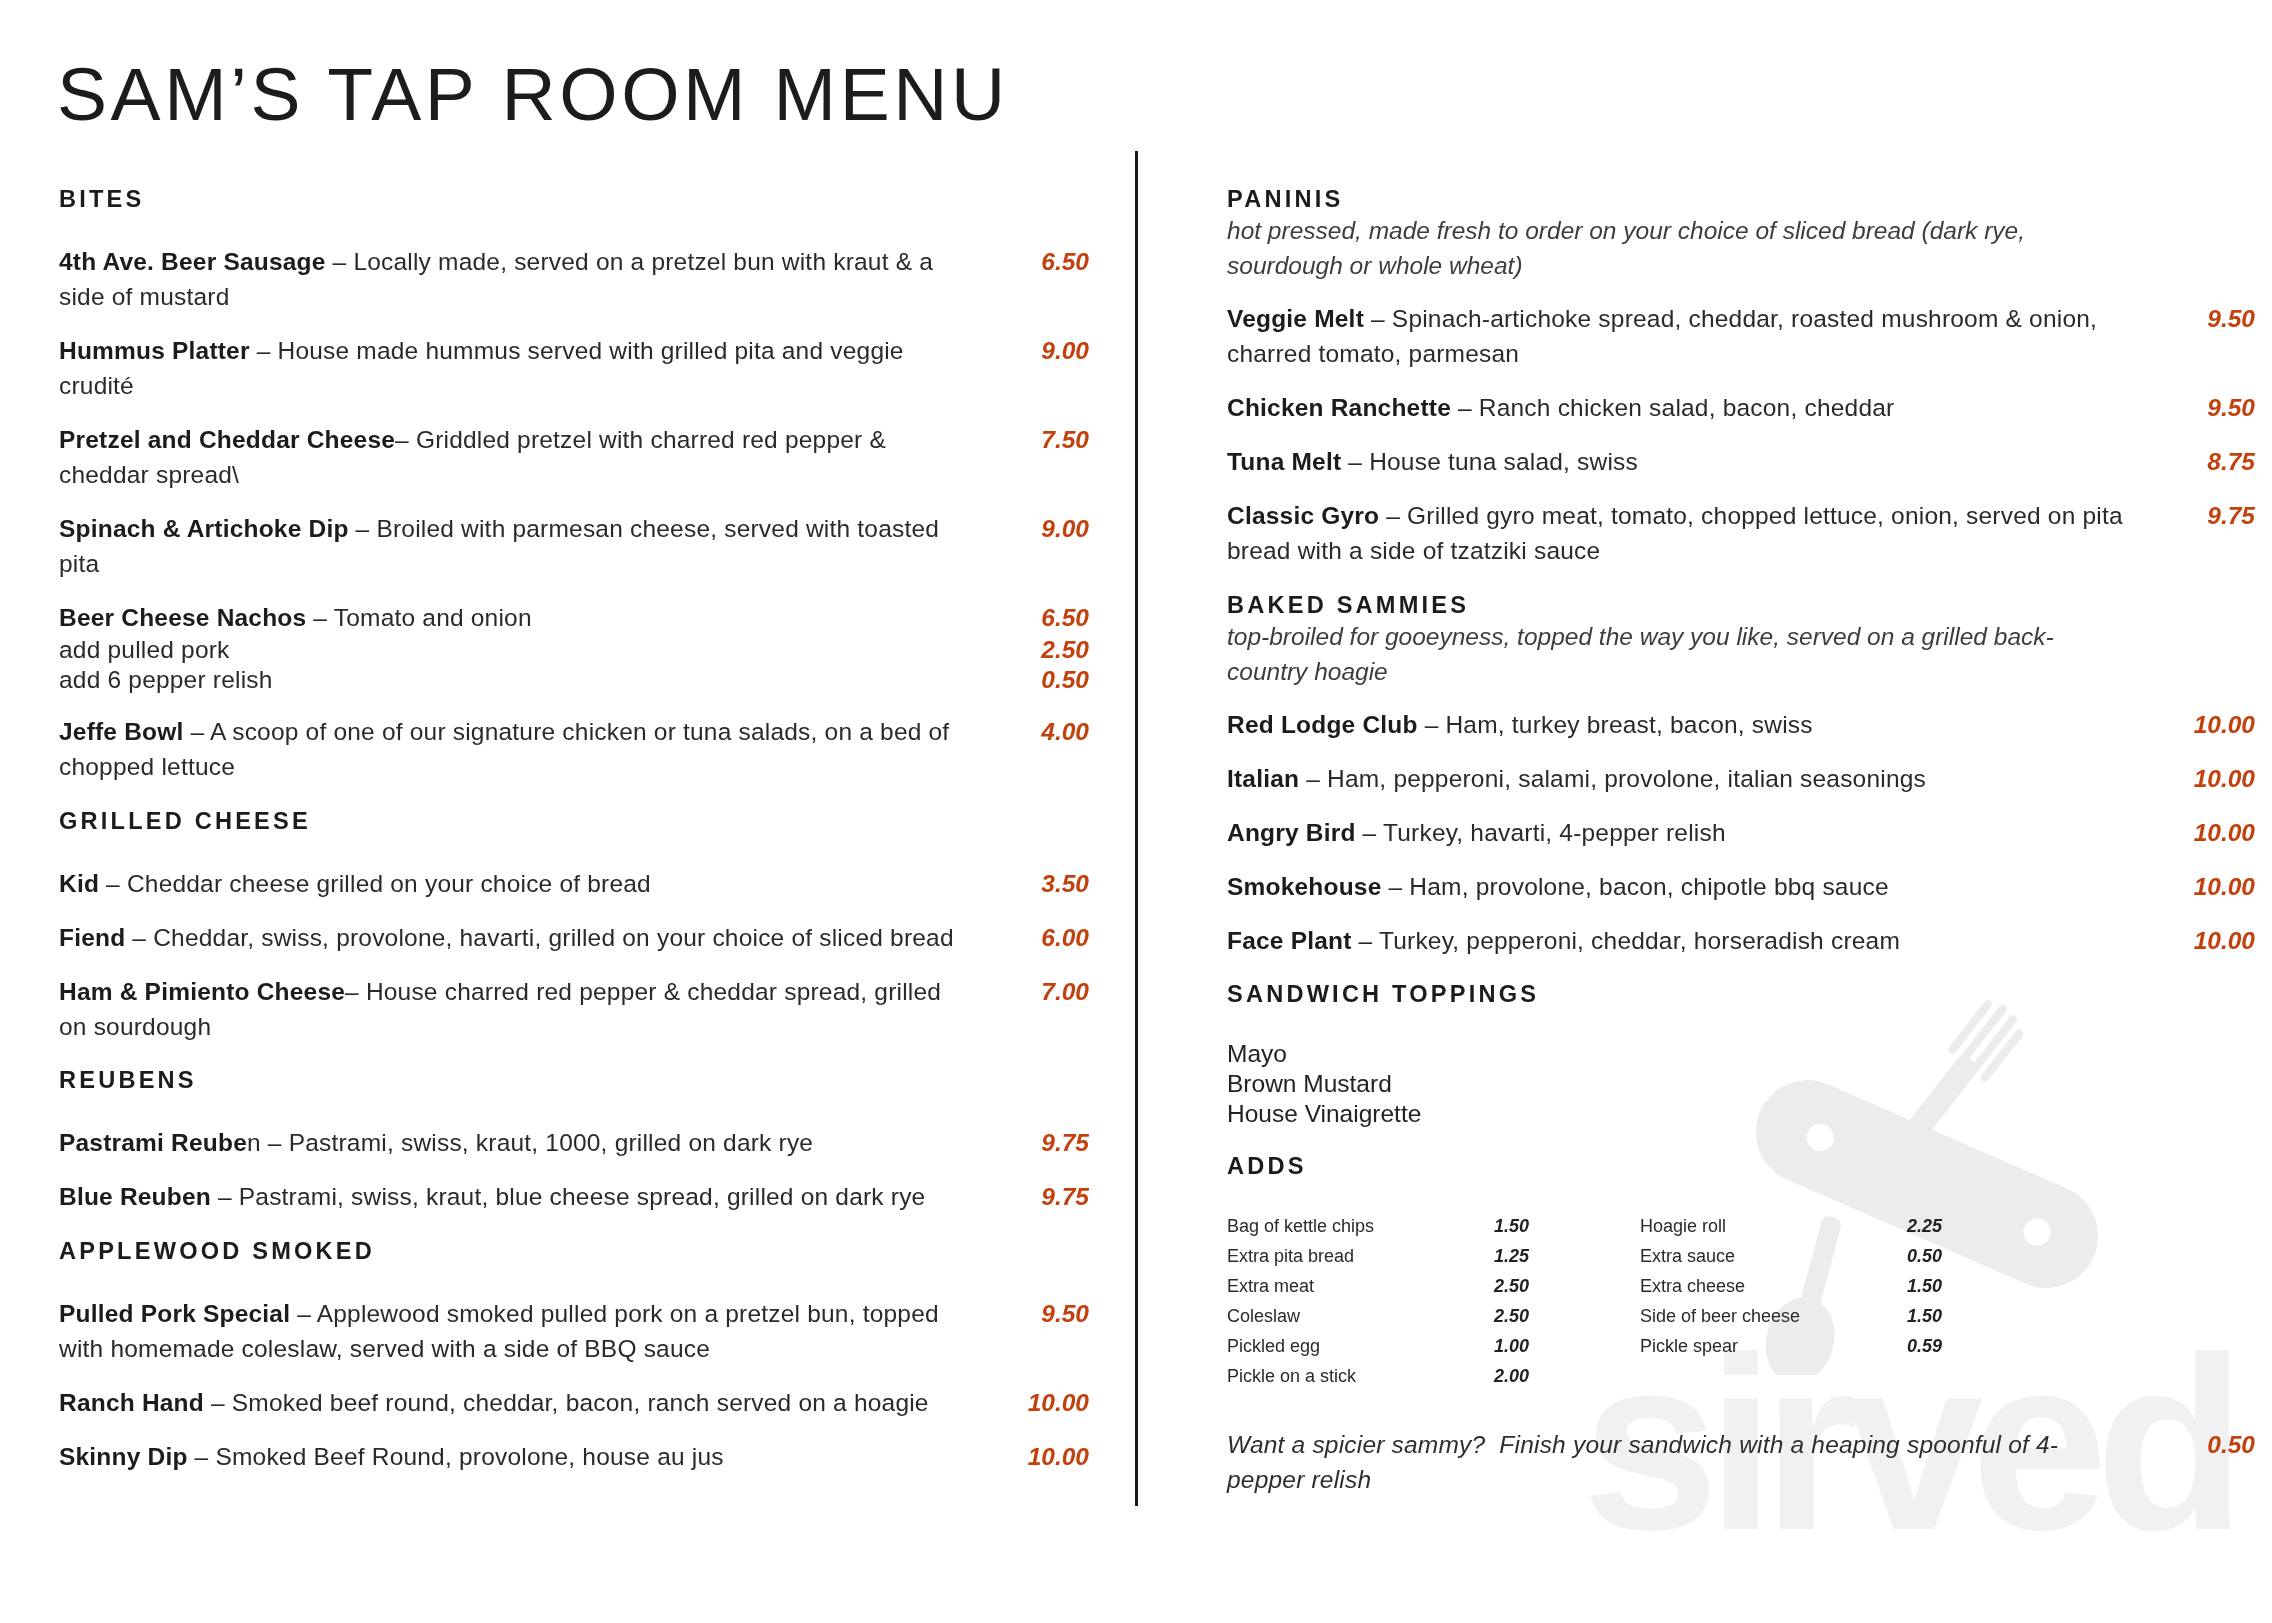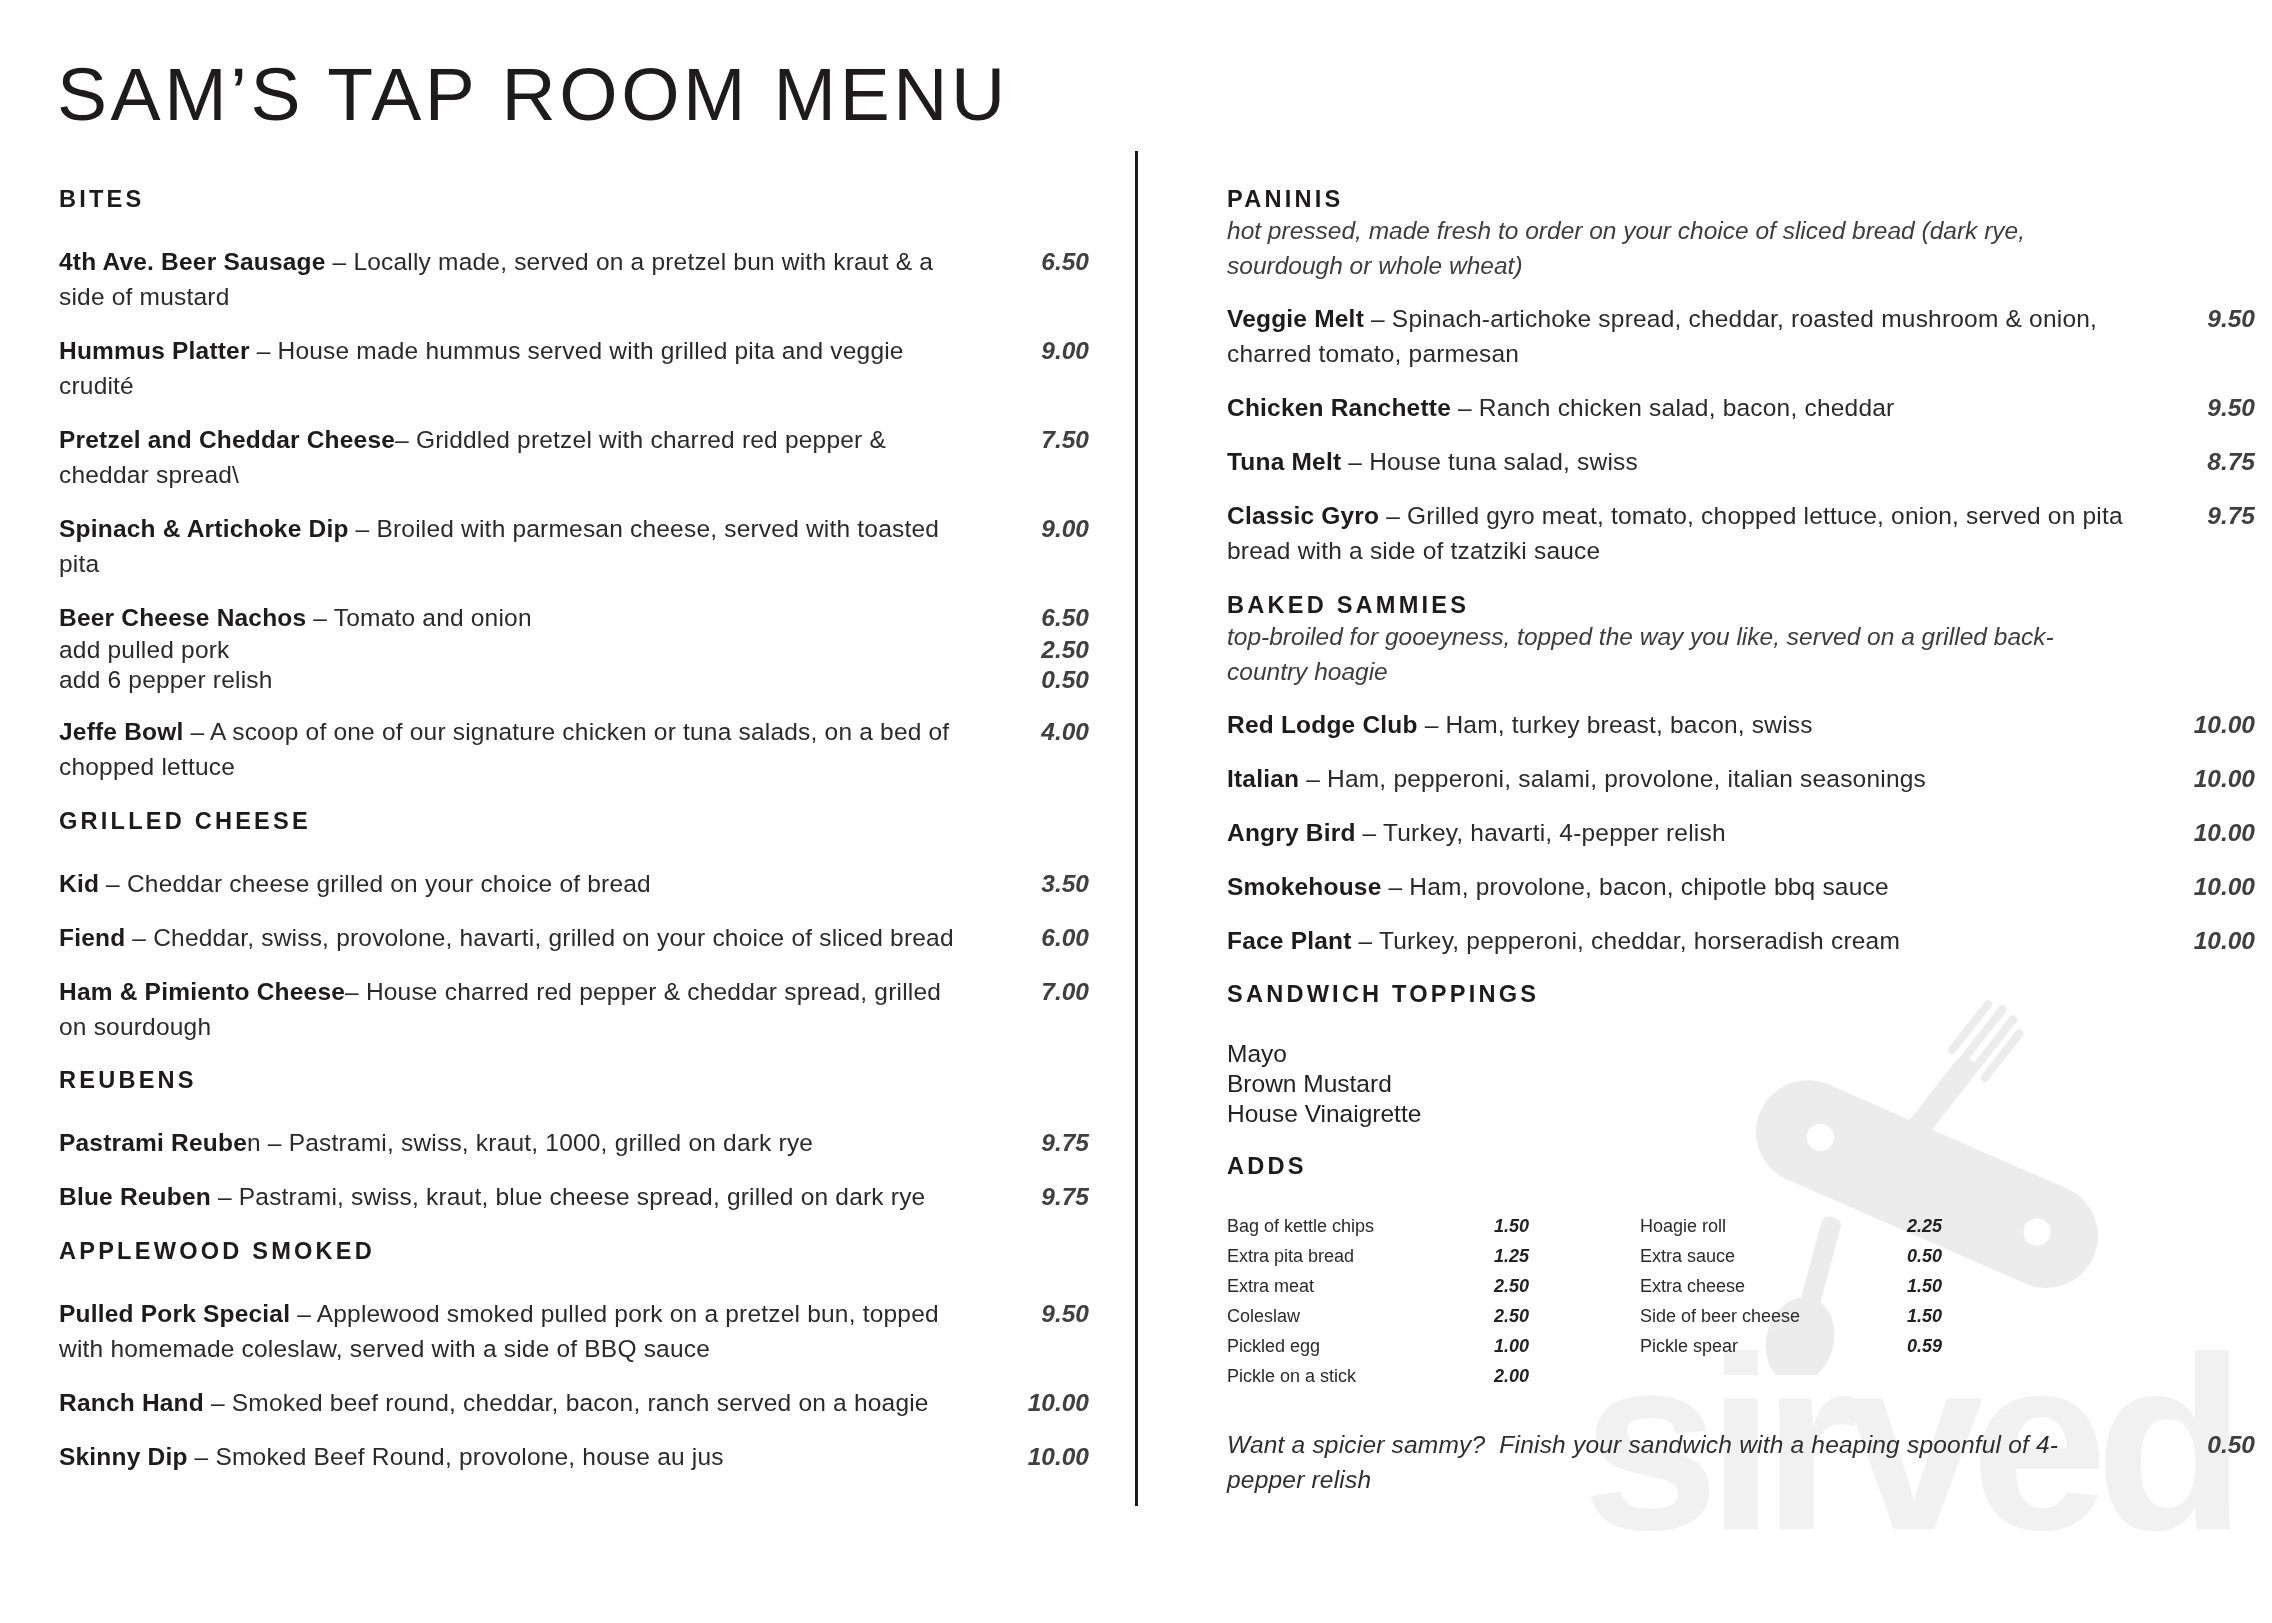--- a/index.html
+++ b/index.html
@@ -29,21 +29,21 @@
   .sec-note{
     font-style:italic;font-size:24.5px;line-height:35px;color:#3d3d3d;
     margin:-31px 0 18px 0;max-width:877px;
   }
   .item-group{margin-bottom:19px;}
   .item-row{display:flex;align-items:flex-start;font-size:24.5px;}
   .txt{flex:1;line-height:35px;letter-spacing:0.2px;color:#2a2a2a;}
   .b{font-weight:700;color:#1d1b1c;}
   .price{
     width:102px;margin-left:20px;text-align:right;
-    font-style:italic;font-weight:700;line-height:35px;color:#404040;
+    font-style:italic;font-weight:700;line-height:35px;color:#c2410c;
   }
   .item-row.sub .txt,.item-row.sub .price{line-height:30px;}
   .note-item .txt{font-style:italic;color:#2e2e2e;}
   .top-cols{display:flex;font-size:24.5px;line-height:30px;}
   ul.top-col{list-style:none;margin:0;padding:0;}
   .top-col:first-child{width:248px;}
   .adds-cols{display:flex;font-size:18px;line-height:30px;}
   .adds-col{width:302px;}
   .adds-col + .adds-col{margin-left:111px;}
   .adds-row{display:flex;}

